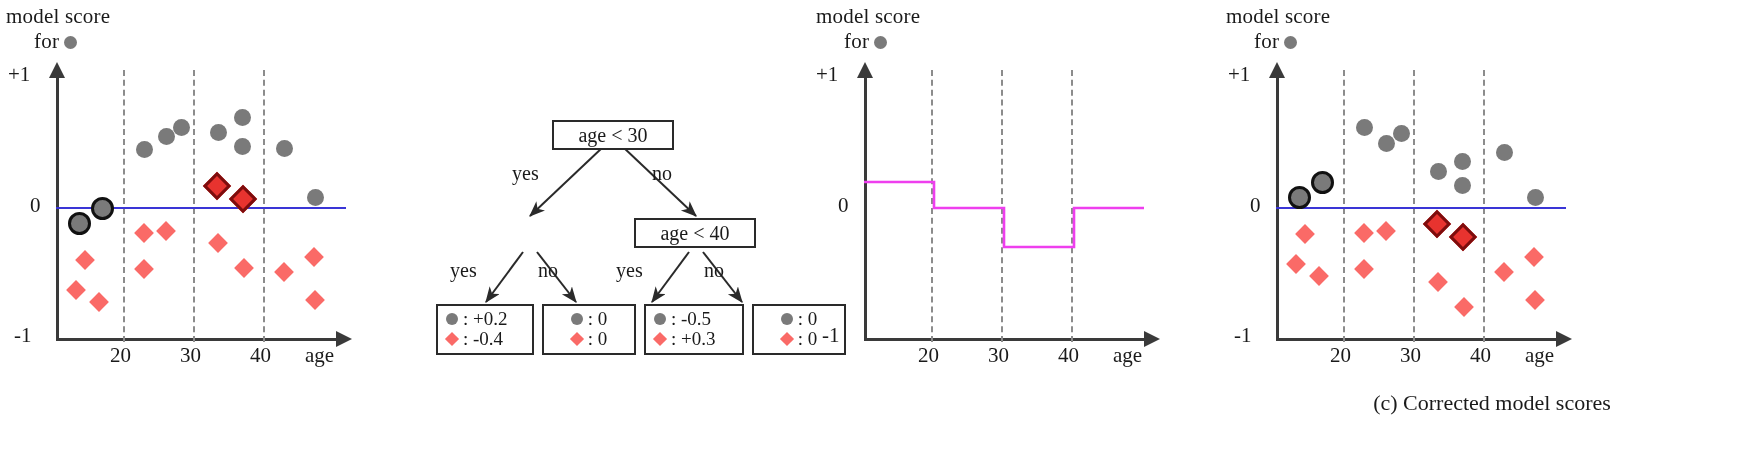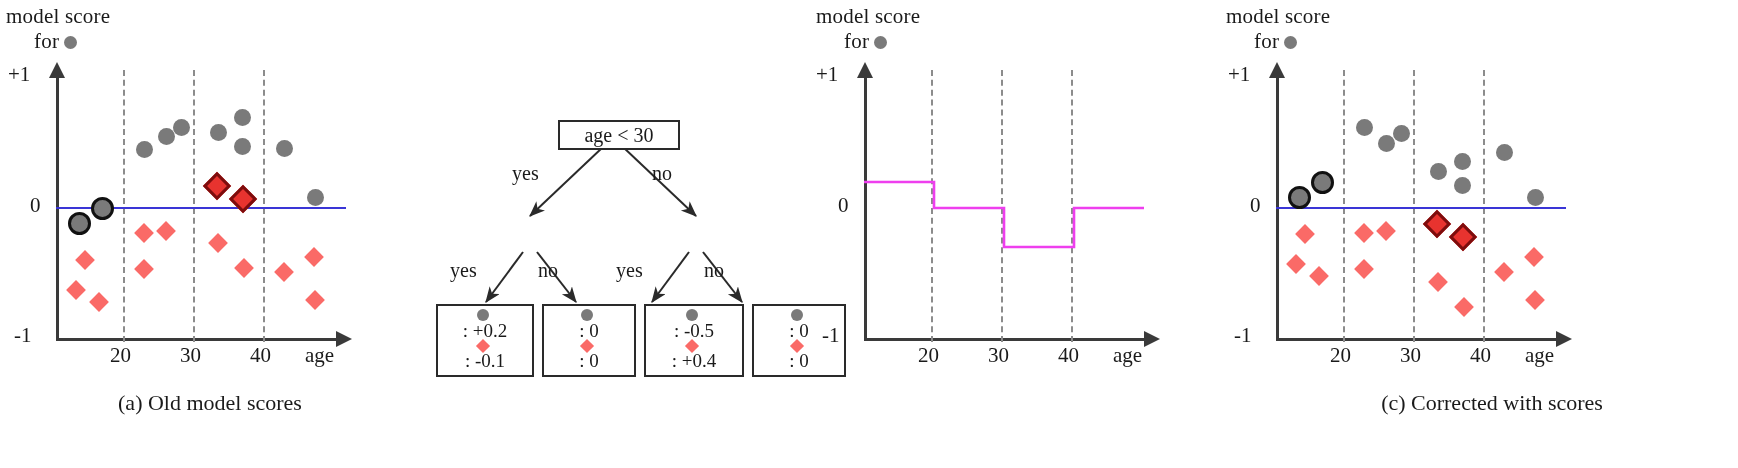--- a/index.html
+++ b/index.html
@@ -64,29 +64,28 @@
 
   
   .stepsvg{position:absolute;left:0;top:0;overflow:visible;}
 
   
   .node{
     position:absolute;border:2px solid #2a2a2a;background:#fff;
     font-size:20px;text-align:center;white-space:nowrap;
     display:flex;align-items:center;justify-content:center;
     box-sizing:border-box;
-    margin-left:6px;
   }
   .leaf{
     position:absolute;border:2px solid #2a2a2a;background:#fff;
     font-size:19px;box-sizing:border-box;
     padding:3px 8px 4px 8px;
     line-height:20px;
   }
-  .leafrow{display:flex;align-items:center;white-space:nowrap;flex-direction:column;}
+  .leafrow{display:flex;align-items:center;white-space:nowrap;}
   .leafrow .gl{display:inline-block;width:12px;height:12px;border-radius:50%;background:#7a7a7a;margin-right:5px;}
   .leafrow .dm{display:inline-block;width:10px;height:10px;background:#fa6a67;transform:rotate(45deg);margin-right:6px;margin-left:1px;}
   .edge-lbl{position:absolute;font-size:20px;white-space:nowrap;}
   .treesvg{position:absolute;left:0;top:0;overflow:visible;}
 
   
   .caption{
     position:absolute;font-size:22px;white-space:nowrap;text-align:center;
   }
 </style>
@@ -142,21 +141,20 @@
         <div class="dia" style="left: 158.9px; top: 224.4px;"></div>
         <div class="dia hl" style="left: 210px; top: 178.9px;"></div>
         <div class="dia" style="left: 211.4px; top: 236.1px;"></div>
         <div class="dia hl" style="left: 235.9px; top: 191.9px;"></div>
         <div class="dia" style="left: 236.6px; top: 260.8px;"></div>
         <div class="dia" style="left: 276.5px; top: 264.7px;"></div>
         <div class="dia" style="left: 306.6px; top: 250.4px;"></div>
         <div class="dia" style="left: 308px; top: 293.3px;"></div>
       </div>
 
-    <div class="caption" style="left:0;top:390px;width:420px;">(a) Old model scores</div>
   </div>
 
   <div class="panel" id="panel-b">
 
     <svg class="treesvg" width="400" height="380">
       <defs>
         <marker id="arh" markerWidth="9" markerHeight="9" refX="7.4" refY="3.2" orient="auto">
           <path d="M0,0 L8,3.2 L0,6.4 L2.2,3.2 z" fill="#2a2a2a"></path>
         </marker>
       </defs>
@@ -169,36 +167,37 @@
 
       <line x1="117" y1="252" x2="156" y2="302" stroke="#2a2a2a" stroke-width="2" marker-end="url(#arh)"></line>
 
       <line x1="269" y1="252" x2="232" y2="302" stroke="#2a2a2a" stroke-width="2" marker-end="url(#arh)"></line>
 
       <line x1="283" y1="252" x2="322" y2="302" stroke="#2a2a2a" stroke-width="2" marker-end="url(#arh)"></line>
     </svg>
 
     <div class="node" style="left:132px;top:120px;width:122px;height:30px;">age &lt; 30</div>
 
+    <div class="node" style="left:214px;top:218px;width:122px;height:30px;">age &lt; 40</div>
 
     <div class="edge-lbl" style="left:92px;top:162px;">yes</div>
     <div class="edge-lbl" style="left:232px;top:162px;">no</div>
     <div class="edge-lbl" style="left:30px;top:259px;">yes</div>
     <div class="edge-lbl" style="left:118px;top:259px;">no</div>
     <div class="edge-lbl" style="left:196px;top:259px;">yes</div>
     <div class="edge-lbl" style="left:284px;top:259px;">no</div>
 
     <div class="leaf" style="left:16px;top:304px;width:98px;">
       <div class="leafrow">
         <span class="gl"></span>
         <span>: +0.2</span>
       </div>
       <div class="leafrow">
         <span class="dm"></span>
-        <span>: -0.1</span>
+        <span>: -0.4</span>
       </div>
     </div>
 
     <div class="leaf" style="left:122px;top:304px;width:94px;">
       <div class="leafrow" style="justify-content:center;">
         <span class="gl"></span>
         <span>: 0</span>
       </div>
       <div class="leafrow" style="justify-content:center;">
         <span class="dm"></span>
@@ -206,21 +205,21 @@
       </div>
     </div>
 
     <div class="leaf" style="left:224px;top:304px;width:100px;">
       <div class="leafrow">
         <span class="gl"></span>
         <span>: -0.5</span>
       </div>
       <div class="leafrow">
         <span class="dm"></span>
-        <span>: +0.4</span>
+        <span>: +0.3</span>
       </div>
     </div>
 
     <div class="leaf" style="left:332px;top:304px;width:94px;">
       <div class="leafrow" style="justify-content:center;">
         <span class="gl"></span>
         <span>: 0</span>
       </div>
       <div class="leafrow" style="justify-content:center;">
         <span class="dm"></span>
@@ -301,16 +300,16 @@
         <div class="dia" style="left: 158.9px; top: 224.4px;"></div>
         <div class="dia hl" style="left: 210px; top: 216.6px;"></div>
         <div class="dia" style="left: 211.4px; top: 275.1px;"></div>
         <div class="dia hl" style="left: 235.9px; top: 229.6px;"></div>
         <div class="dia" style="left: 236.6px; top: 299.8px;"></div>
         <div class="dia" style="left: 276.5px; top: 264.7px;"></div>
         <div class="dia" style="left: 306.6px; top: 250.4px;"></div>
         <div class="dia" style="left: 308px; top: 293.3px;"></div>
       </div>
 
-    <div class="caption" style="left:62px;top:390px;width:420px;">(c) Corrected with scores</div>
+    <div class="caption" style="left:62px;top:390px;width:420px;">(c) Corrected model scores</div>
   </div>
 
 </div>
 
 </body></html>

